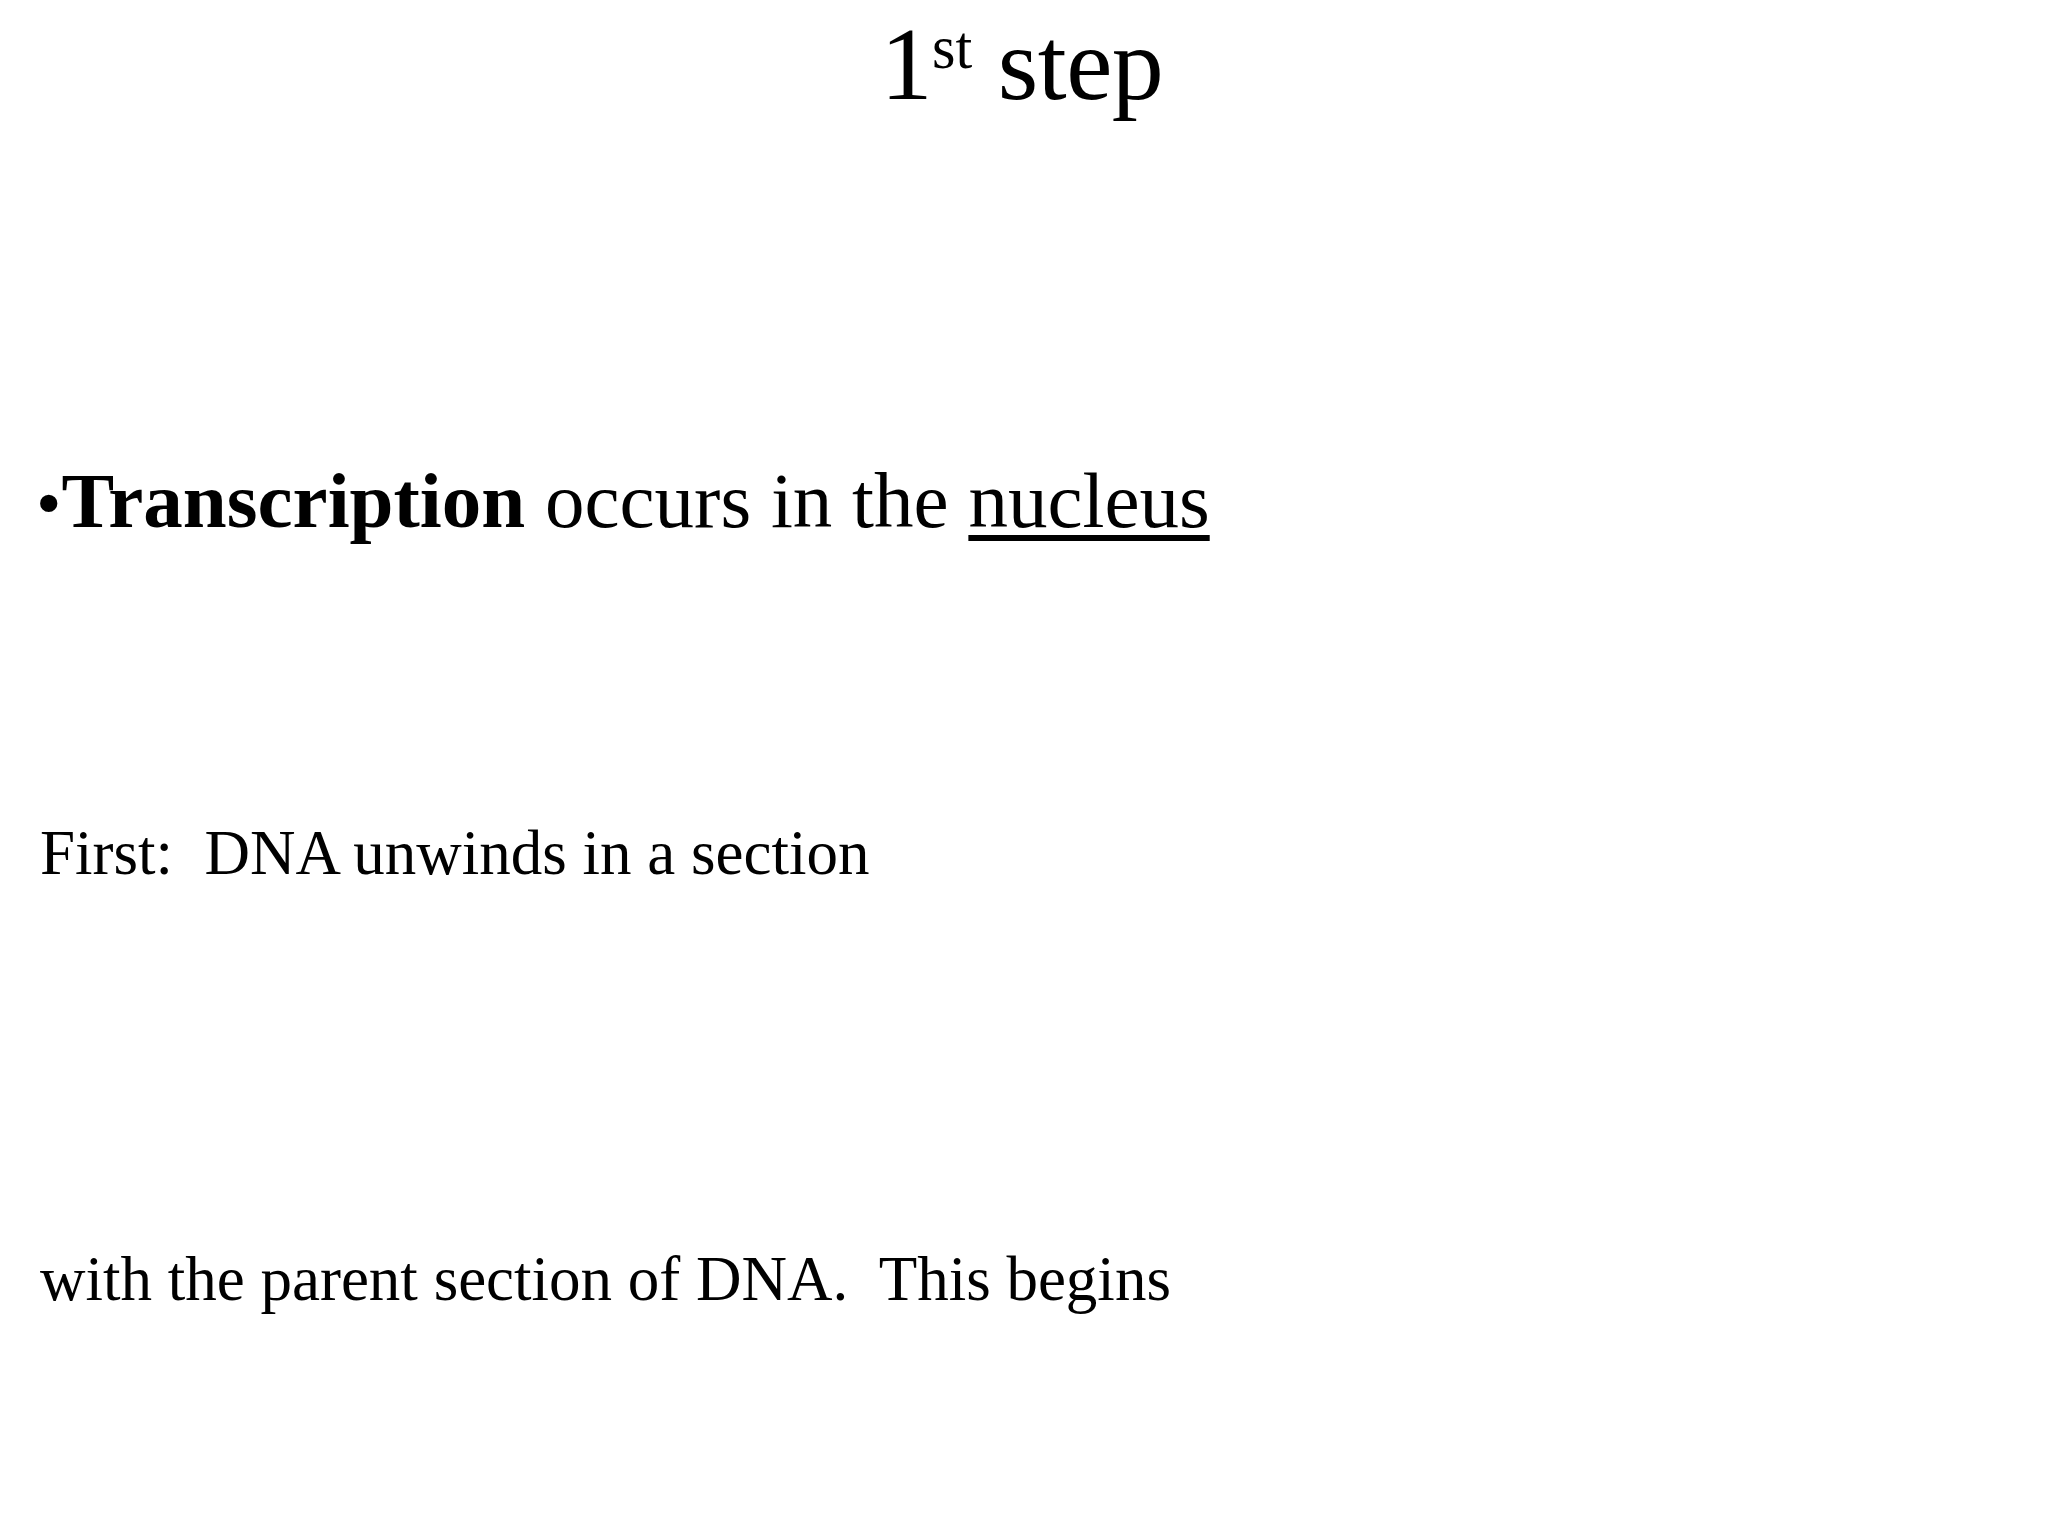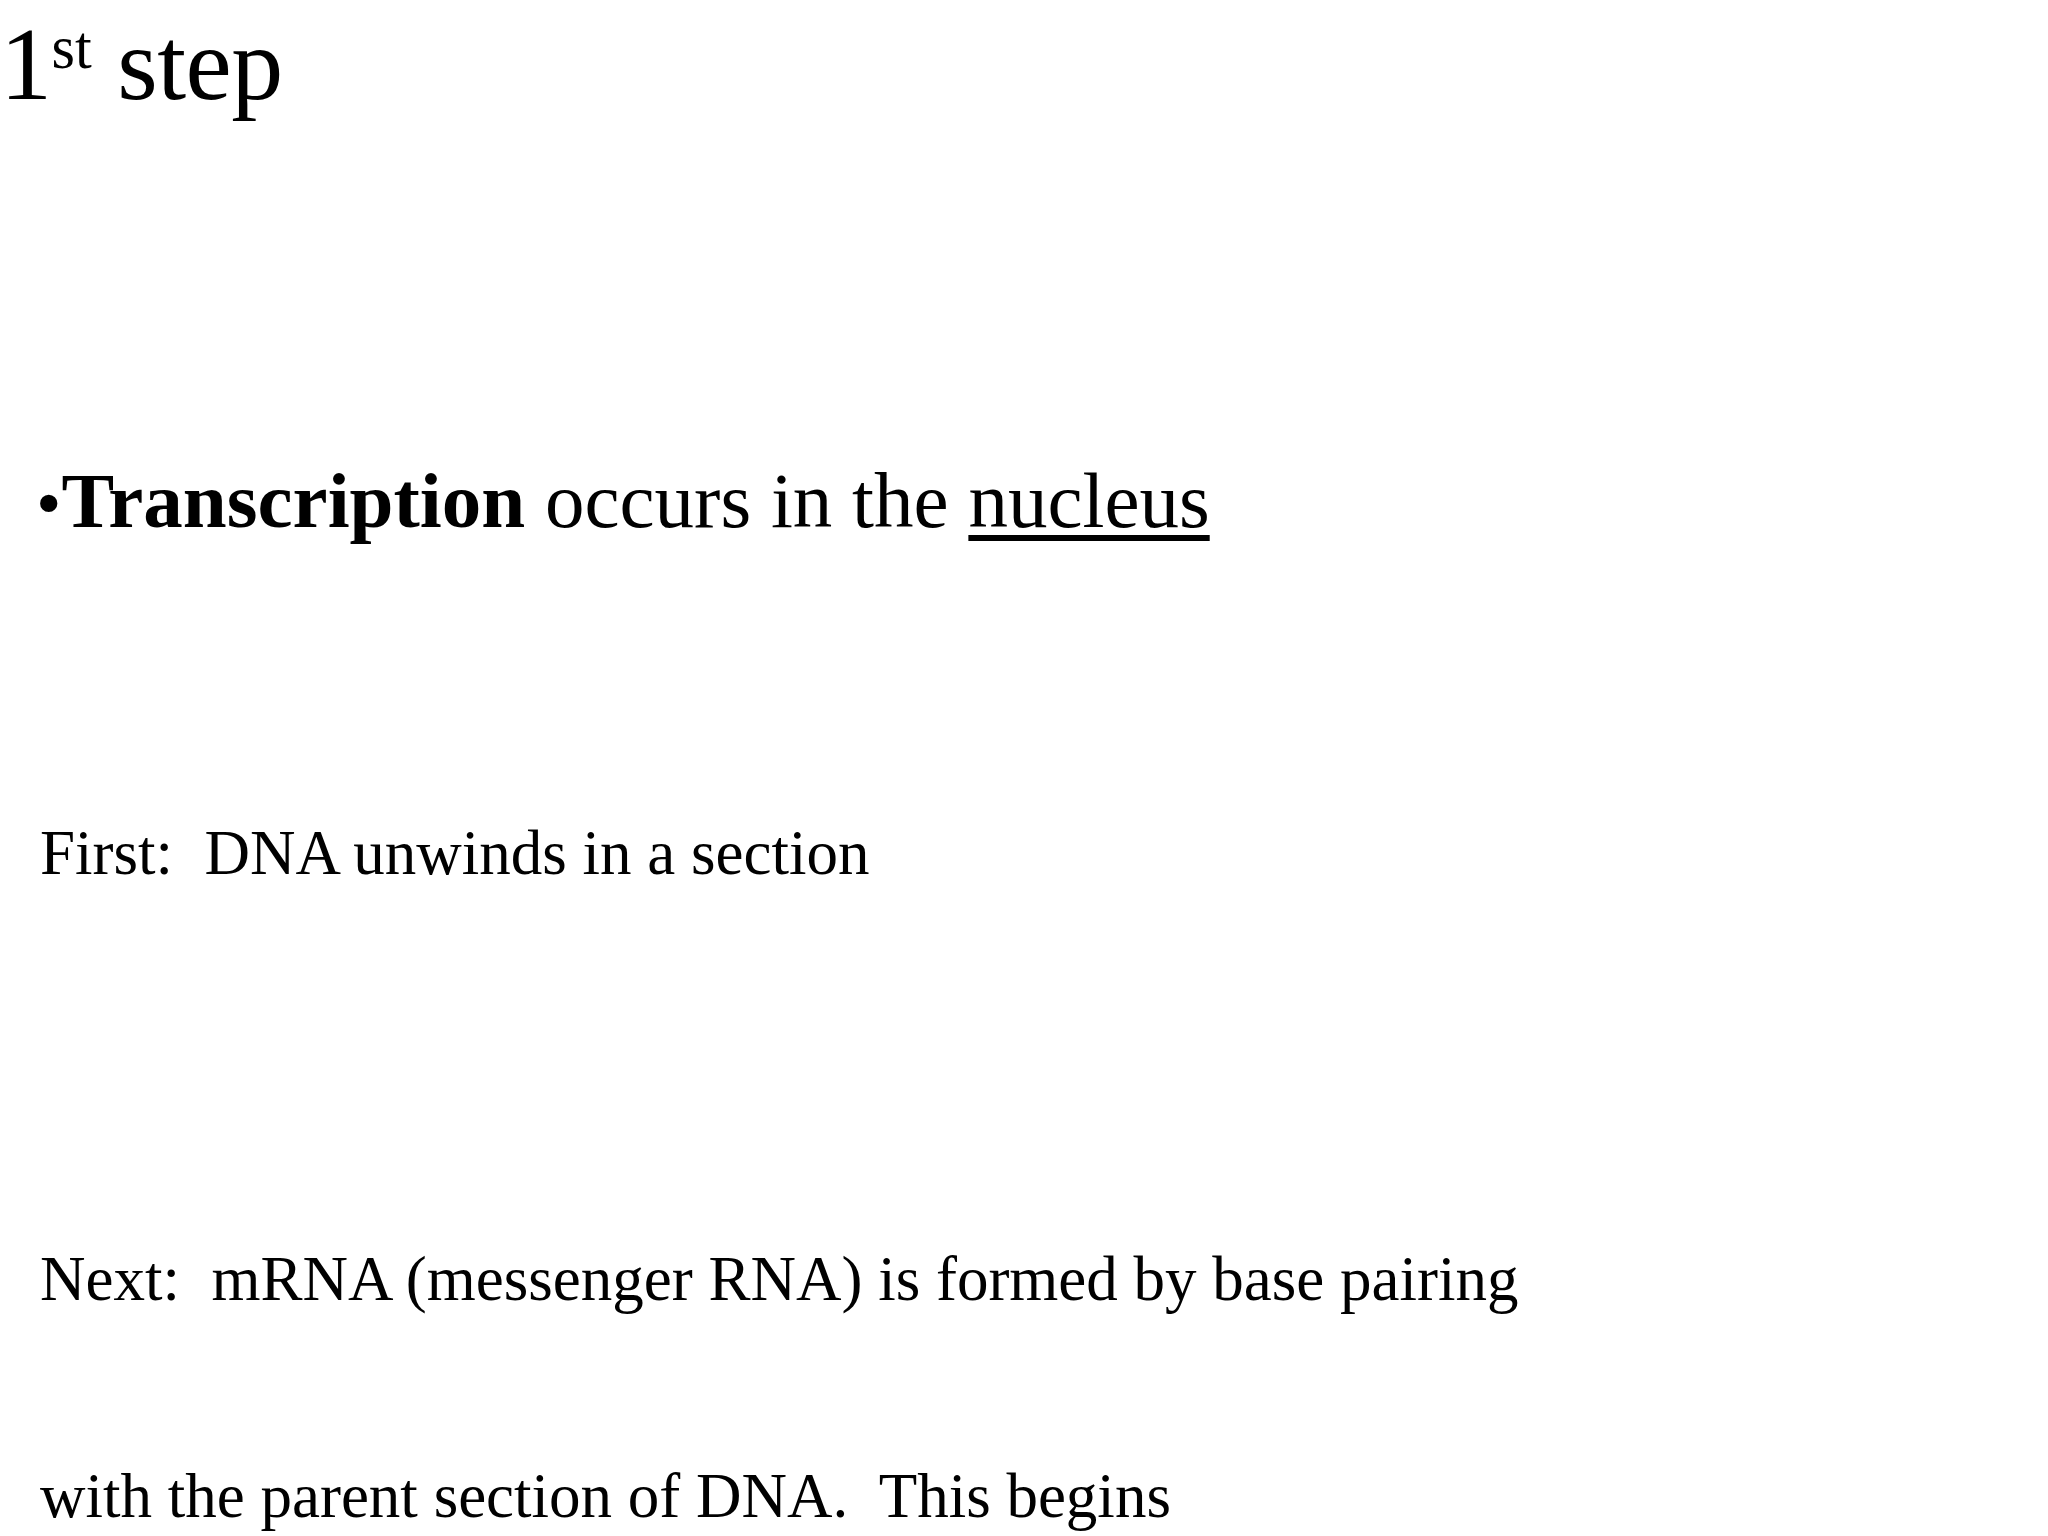--- a/index.html
+++ b/index.html
@@ -23,21 +23,21 @@
     height: 1536px;
     background: #ffffff;
   }
 
   
   .title-block {
     position: absolute;
     left: 0;
     top: 6px;
     width: 2044px;
-    text-align: left;
+    text-align: center;
     line-height: 1.12;
   }
   .title-line {
     font-size: 104px;
     font-weight: 400;
     letter-spacing: -0.5px;
     white-space: nowrap;
   }
   .title-line-1 {
     font-size: 104px;
@@ -134,20 +134,19 @@
 
   <div class="bullet-line"><span class="bullet-dot">•</span><span class="b-strong">Transcription</span><span> occurs in the </span><span class="b-underline">nucleus</span></div>
 
   <div class="body-block">
 
     <div class="para">
       <span class="line ind-1">First:  DNA unwinds in a section</span>
     </div>
 
     <div class="para">
-      <span class="line ind-1">Next:  mRNA (messenger RNA) is formed by base pairing</span>
       <span class="line ind-2">with the parent section of DNA.  This begins</span>
       
     </div>
 
   </div>
 
 </div>
 
 </body></html>

